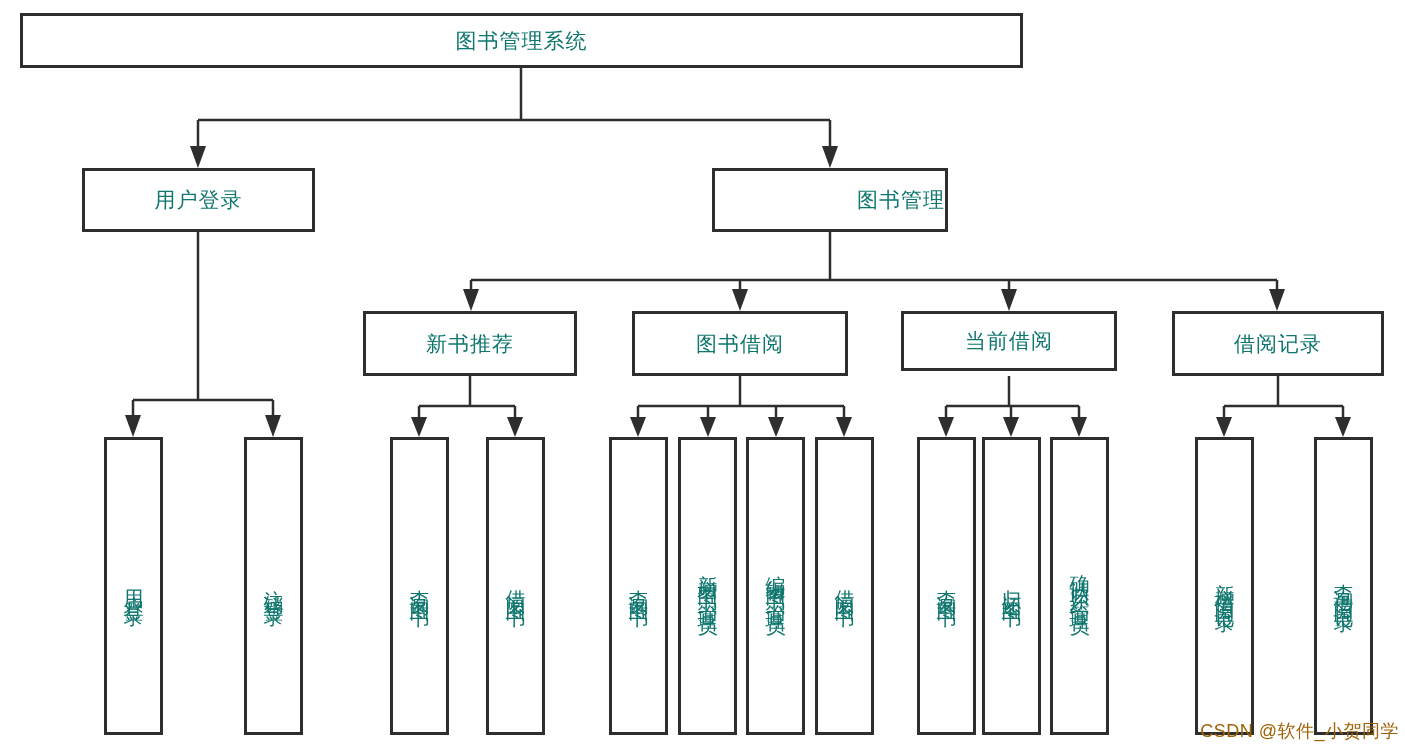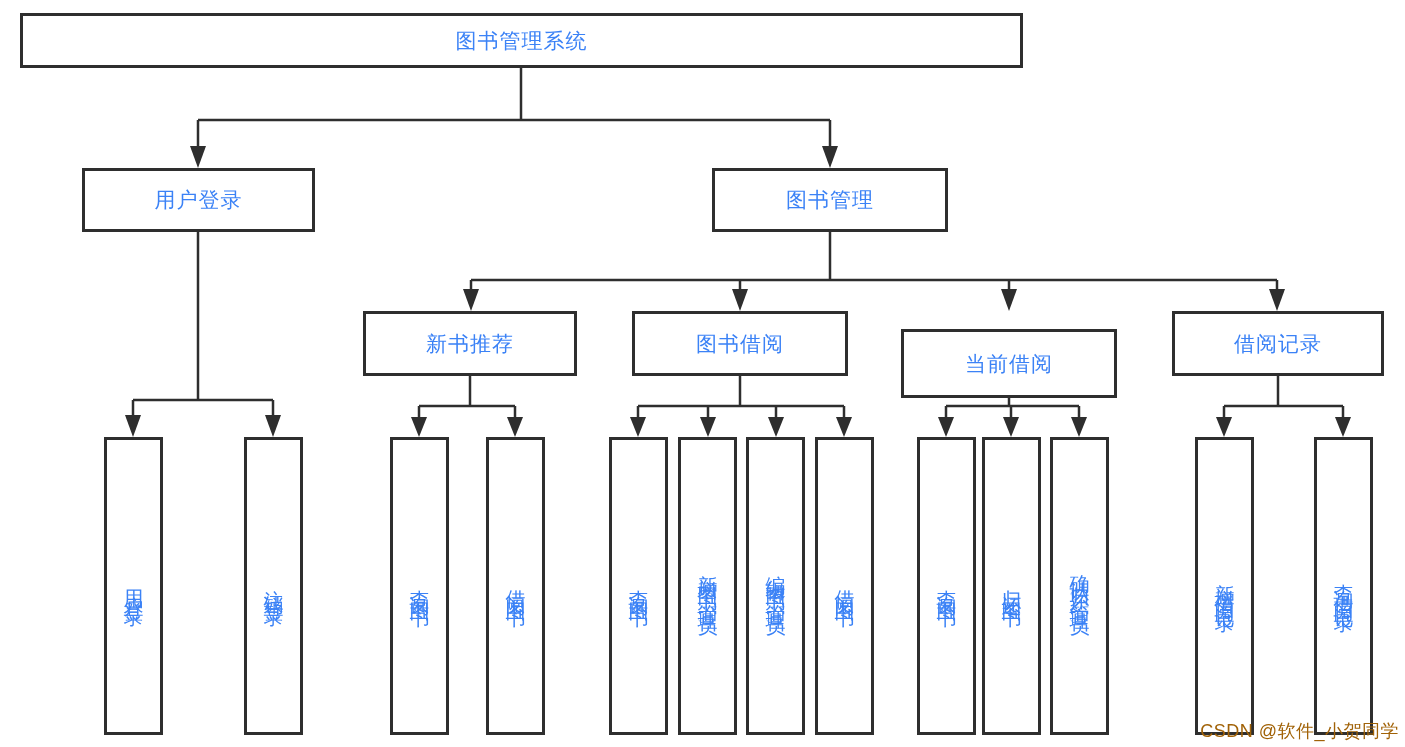--- a/index.html
+++ b/index.html
@@ -3,35 +3,35 @@
 <meta charset="utf-8">
 <style>
   html,body { margin:0; padding:0; background:#ffffff; }
   #stage {
     position:relative; width:1405px; height:747px; background:#ffffff;
     font-family:"Liberation Sans","DejaVu Sans",sans-serif; overflow:hidden;
   }
   #wires { position:absolute; left:0; top:0; width:1405px; height:747px; }
   .box {
     position:absolute; box-sizing:border-box; background:#ffffff;
-    border:3px solid #2e2e2e; color:#3b82f6;
+    border:3px solid #2e2e2e; color:#0f766e;
     display:flex; align-items:center; justify-content:center; text-align:center;
   }
   .h-label { font-size:21px; letter-spacing:1px; }
   .v-label {
     writing-mode:vertical-rl; text-orientation:mixed;
     font-size:20px; line-height:1.05; letter-spacing:6px;
   }
   
   .n-root   { left:20px;  top:13px;  width:1003px; height:55px; }
   .n-l2a    { left:82px;  top:168px; width:233px;  height:64px; }
-  .n-l2b    { left:712px; top:168px; width:236px;  height:64px; }
+  .n-l2b    { left:712px; top:168px; width:236px;  height:64px;justify-content:flex-end; }
   .n-l3a    { left:363px; top:311px; width:214px;  height:65px; }
   .n-l3b    { left:632px; top:311px; width:216px;  height:65px; }
-  .n-l3c    { left:901px; top:329px; width:216px;  height:69px; }
+  .n-l3c    { left:901px; top:311px; width:216px;  height:60px; }
   .n-l3d    { left:1172px;top:311px; width:212px;  height:65px; }
   .leaf     { top:437px;  height:298px; width:59px; }
   .lf-g1a { left:104px; }  .lf-g1b { left:244px; }
   .lf-g2a { left:390px; }  .lf-g2b { left:486px; }
   .lf-g3a { left:609px; }  .lf-g3b { left:678px; }  .lf-g3c { left:746px; }  .lf-g3d { left:815px; }
   .lf-g4a { left:917px; }  .lf-g4b { left:982px; }  .lf-g4c { left:1050px; }
   .lf-g5a { left:1195px; } .lf-g5b { left:1314px; }
   .wire { stroke:#2e2e2e; stroke-width:2.5; fill:none; }
   .ah   { fill:#2e2e2e; stroke:none; }
   #watermark {

